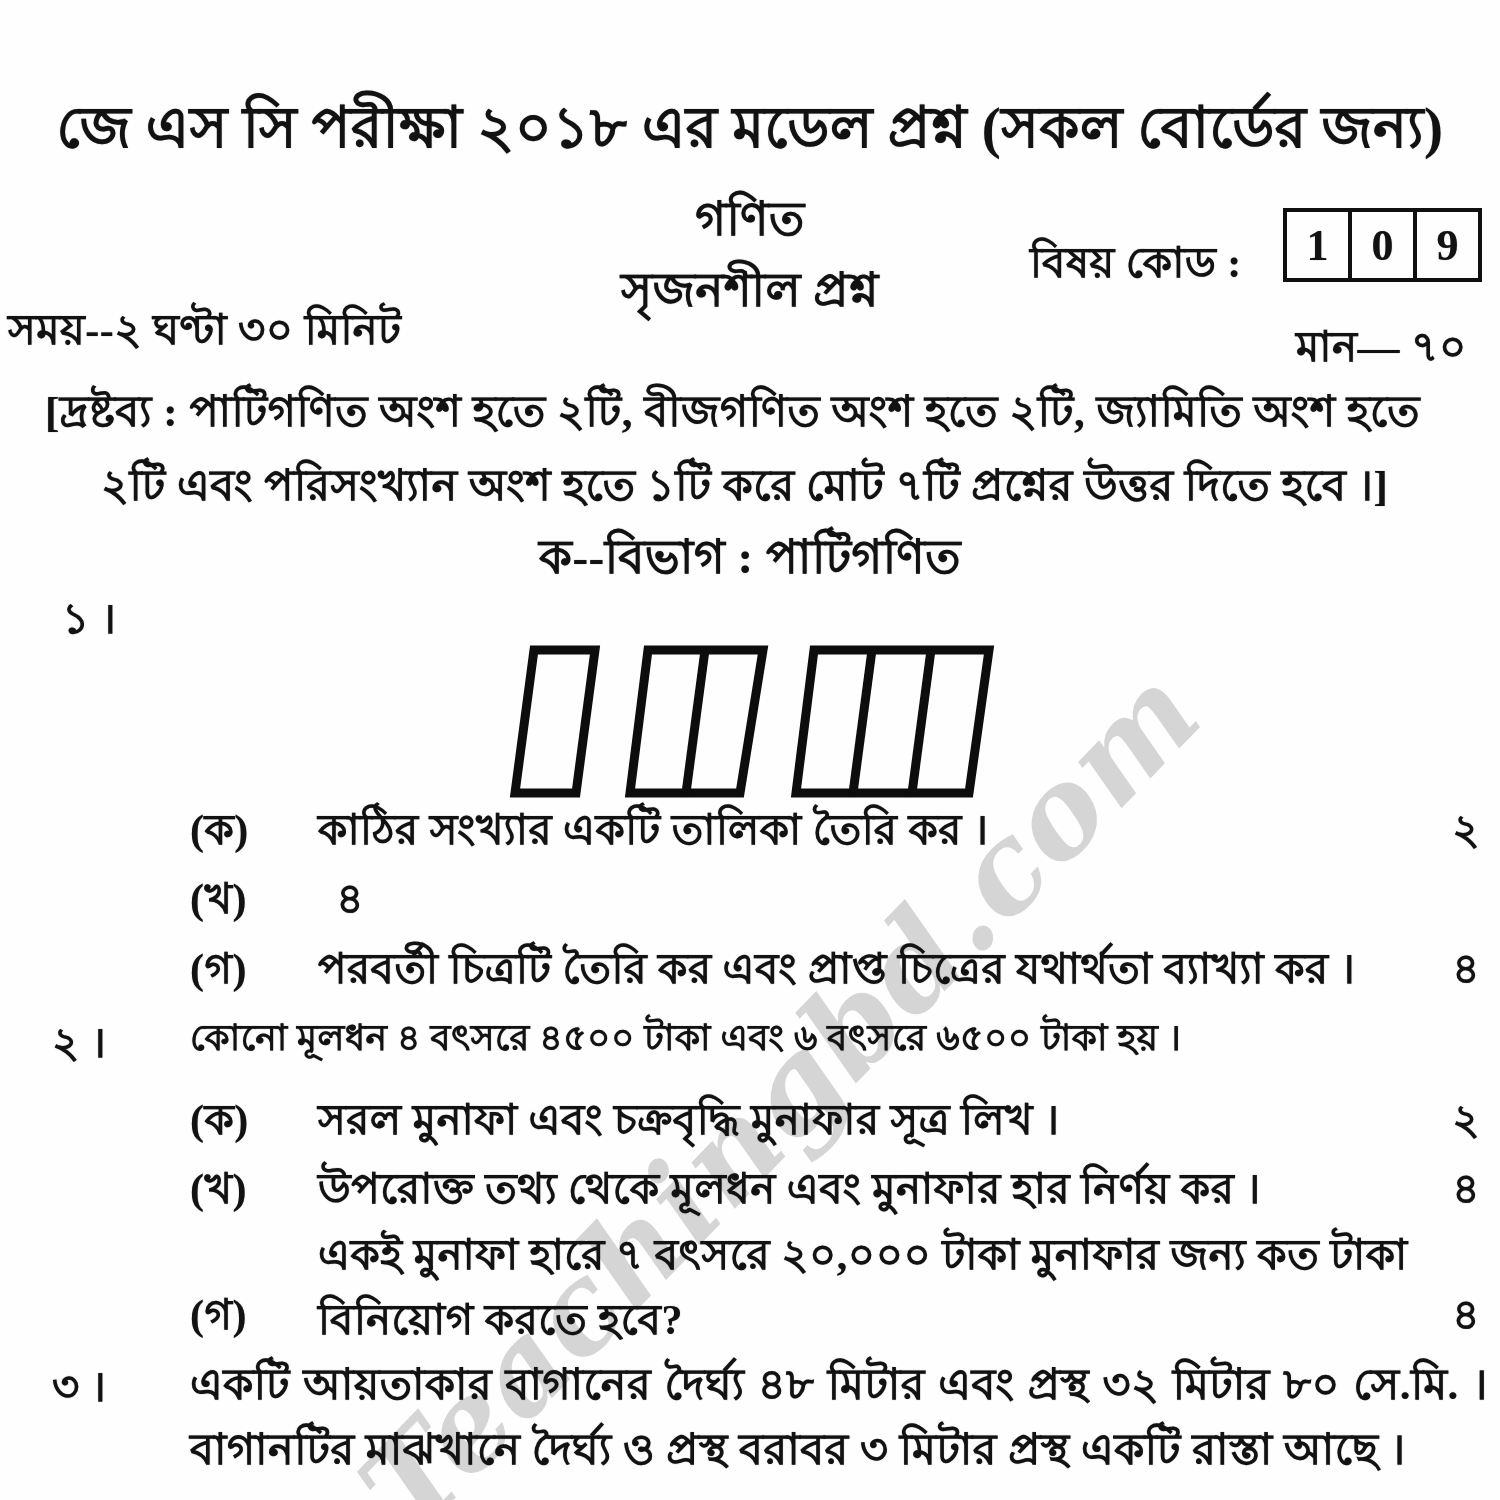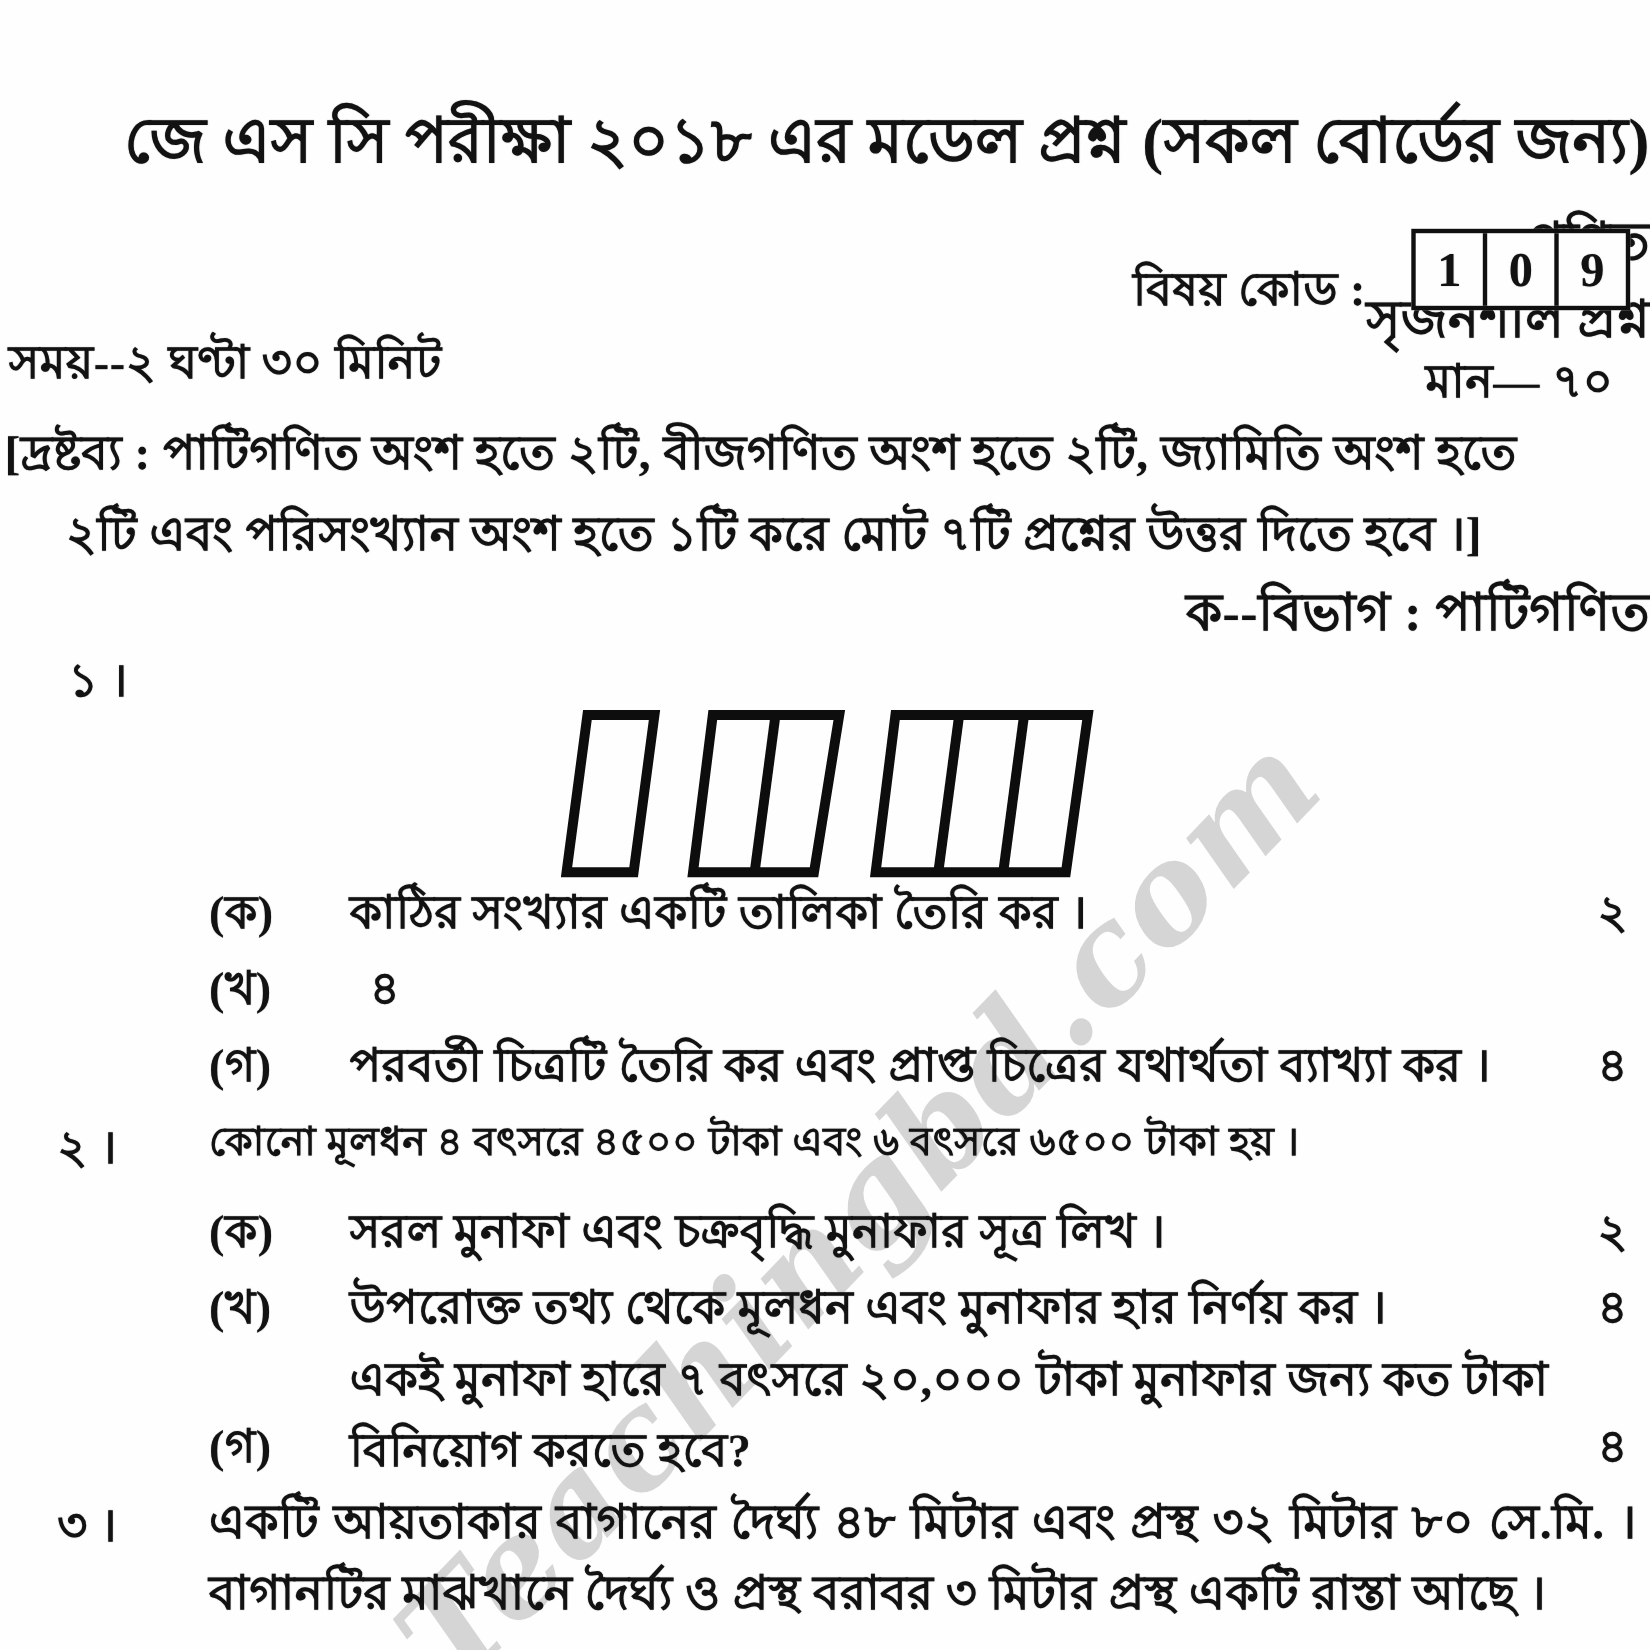--- a/index.html
+++ b/index.html
@@ -10,28 +10,28 @@
   .page {
     position: relative;
     width: 1500px;
     height: 1500px;
     background: #fefefe;
     overflow: hidden;
     font-family: "Liberation Serif", "DejaVu Serif", serif;
     color: #121212;
   }
   .abs { position: absolute; }
-  .ctr { left: 0; right: 0; text-align: right; }
+  .ctr { left: 0; right: 0; text-align: center; }
   .bn {
     font-weight: 700;
     text-shadow: 0 0 1px rgba(10,10,10,0.55);
     letter-spacing: 0.5px;
     white-space: nowrap;
   }
-  .wrap { white-space: normal; }
+  .wrap { white-space: normal; margin-left: 41px; }
 
   .title      { top: 84px;  font-size: 57px; }
   .subject    { top: 183px; font-size: 47px; }
   .paper-type { top: 254px; font-size: 47px; }
 
   .time-label  { top: 297px; left: 8px;    font-size: 42px; }
   .marks-label { top: 314px; left: 1296px; font-size: 42px; text-align: right; }
 
   .code-label { top: 230px; left: 1030px; font-size: 42px; }
   .code-box {

